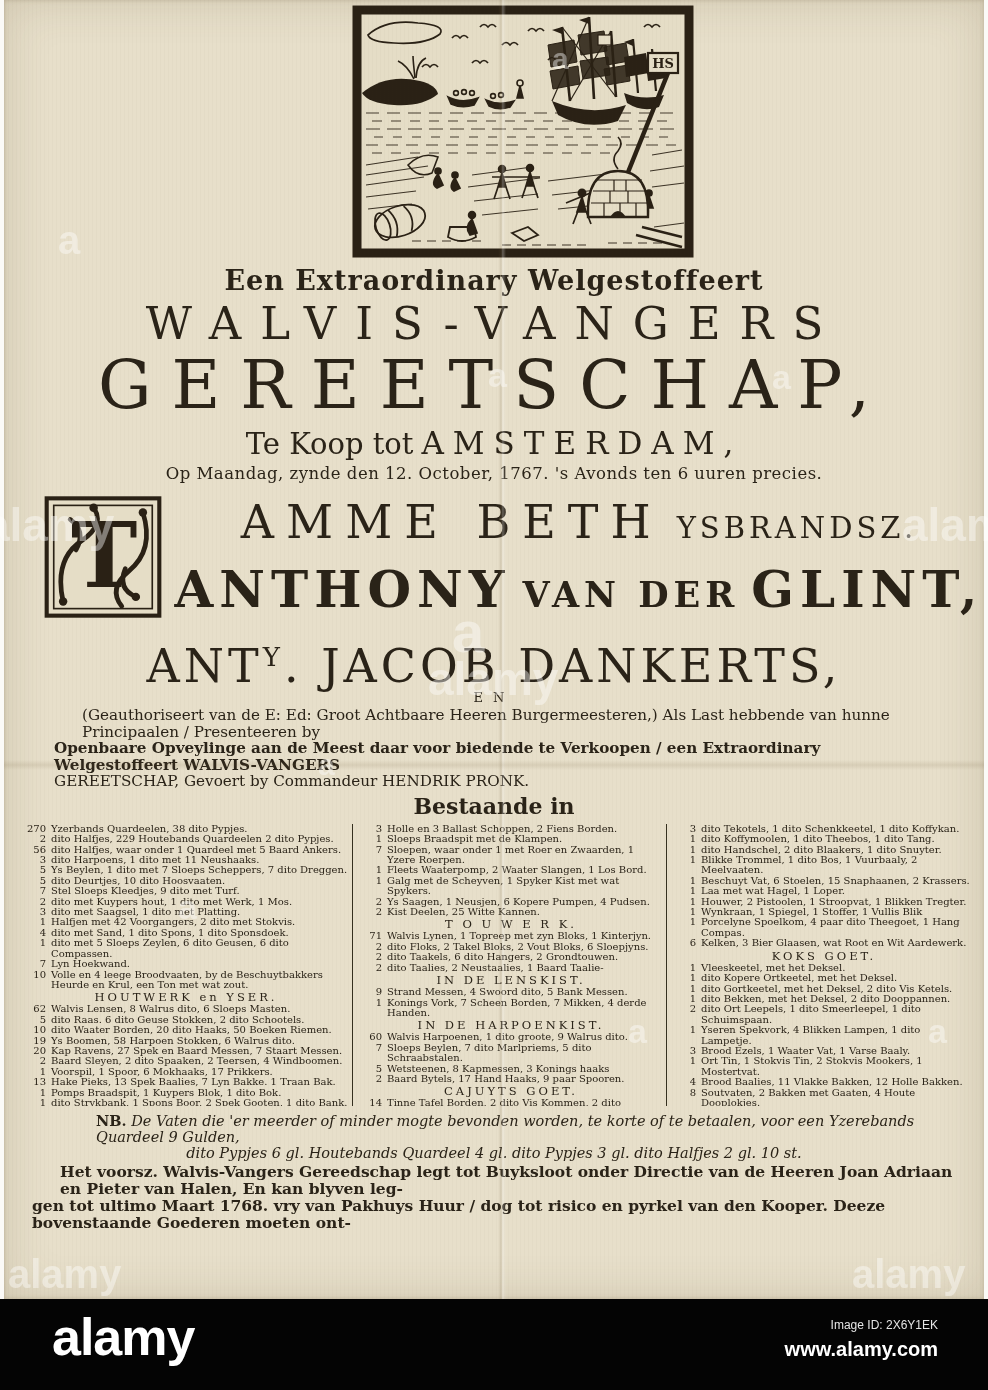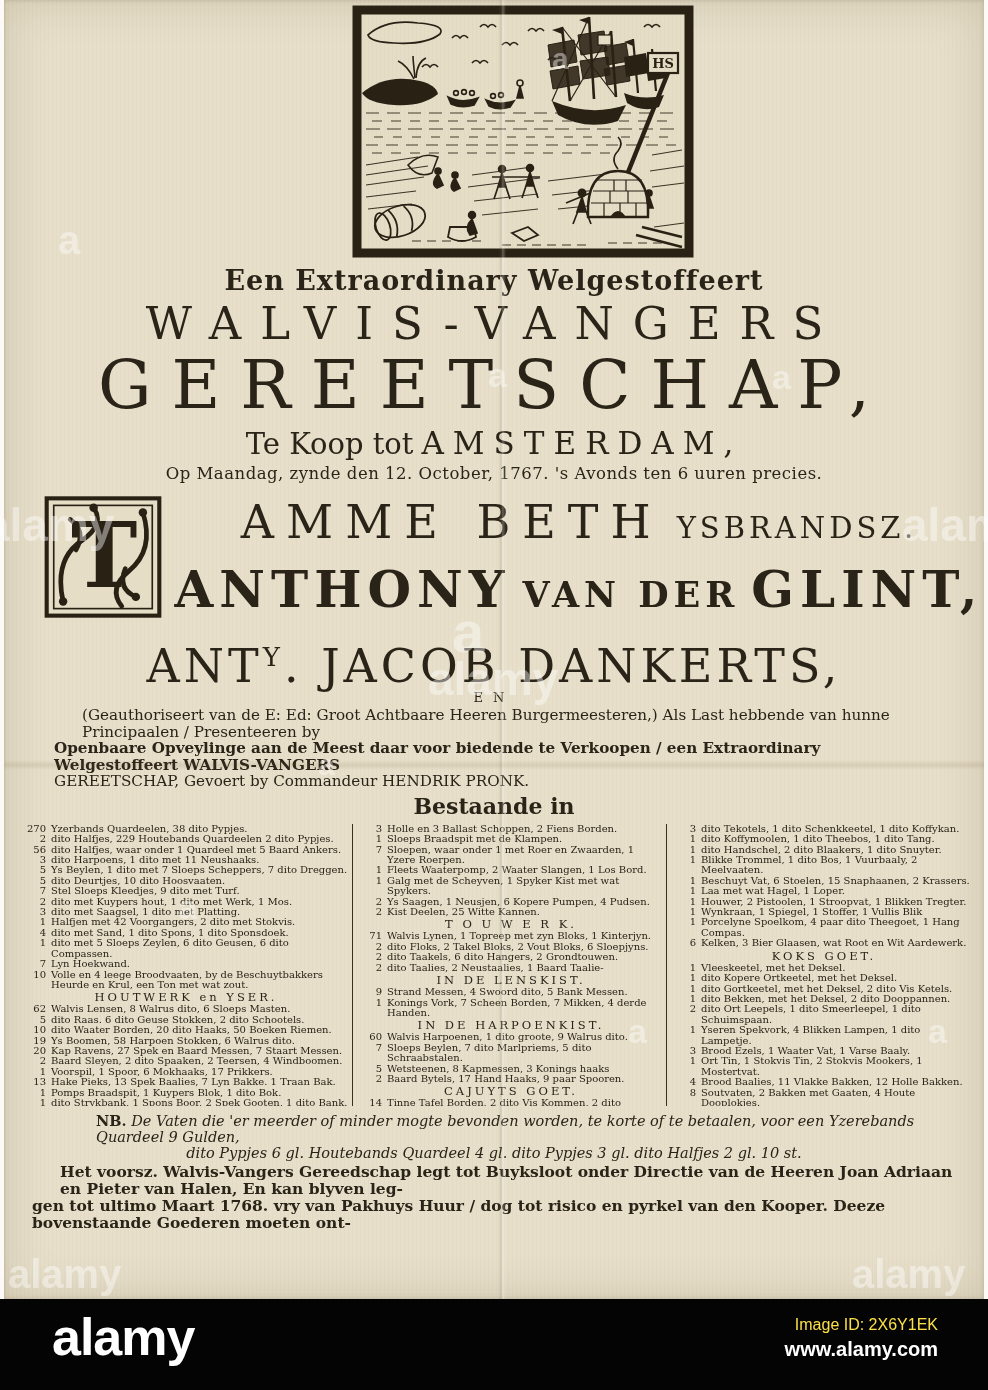--- a/index.html
+++ b/index.html
@@ -68,21 +68,21 @@
   .nb .nb1 b{font-style:normal;}
   .nb .nb2{text-align:center;}
   .voorsz{font-weight:bold;font-size:15.5px;line-height:17px;margin:2px 28px 0;}
   .voorsz div:nth-child(1){padding-left:28px;}
   
   .bar{position:absolute;left:0;top:1299px;width:988px;height:91px;background:#040404;
        font-family:"Liberation Sans",sans-serif;}
   .bar-logo{position:absolute;left:52px;top:8px;font-size:52px;font-weight:bold;color:#fff;
             letter-spacing:-1px;}
   .bar-right{position:absolute;right:50px;top:15px;text-align:right;color:#fff;}
-  .bar-id{font-size:16px;color:#fde047;line-height:22px;}
+  .bar-id{font-size:12px;color:#e5e5e5;line-height:22px;}
   .bar-site{font-size:20px;font-weight:bold;line-height:26px;}
 </style>
 </head>
 <body>
 
 <div class="photo">
   <div class="paper">
 
     <div class="woodcut">
       <svg viewBox="0 0 342 253" width="342" height="253">

